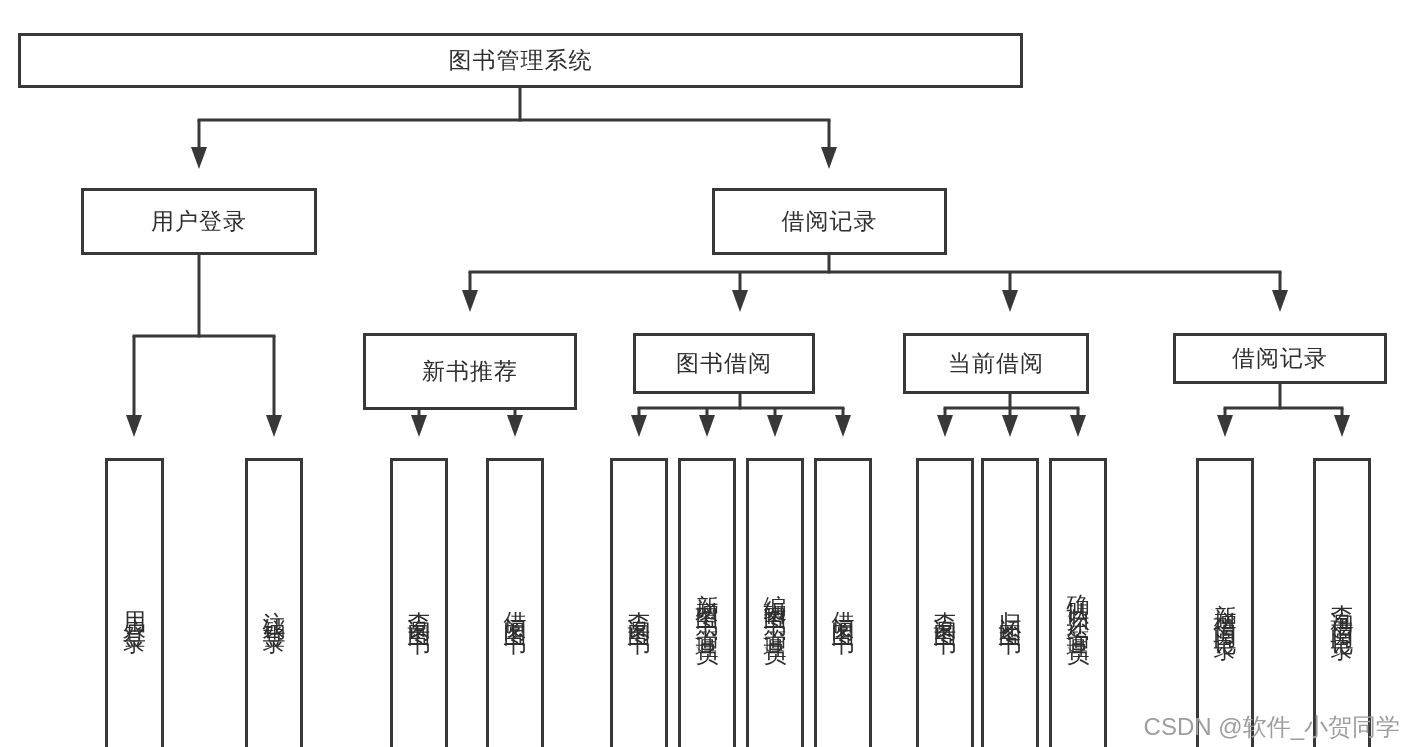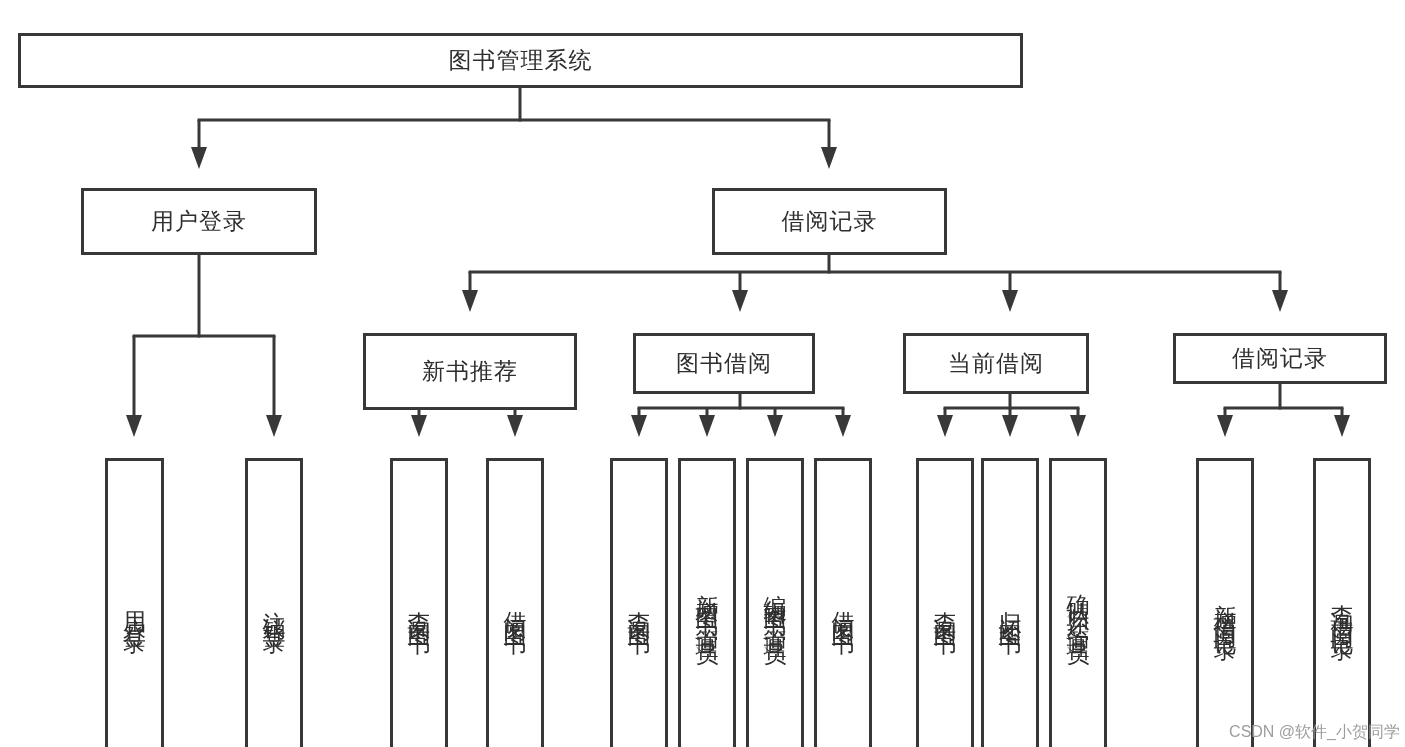--- a/index.html
+++ b/index.html
@@ -43,21 +43,21 @@
     text-orientation: mixed;
     white-space: normal;
     letter-spacing: 7px;
     line-height: 1;
   }
   .watermark {
     position: absolute;
     right: 5px;
     bottom: 4px;
     color: #9d9d9d;
-    font-size: 16px;
+    font-size: 24px;
     z-index: 3;
     white-space: nowrap;
   }
 </style>
 </head>
 <body>
 
 <div class="canvas">
 
   <svg class="connectors" width="1405" height="747" viewBox="0 0 1405 747">

